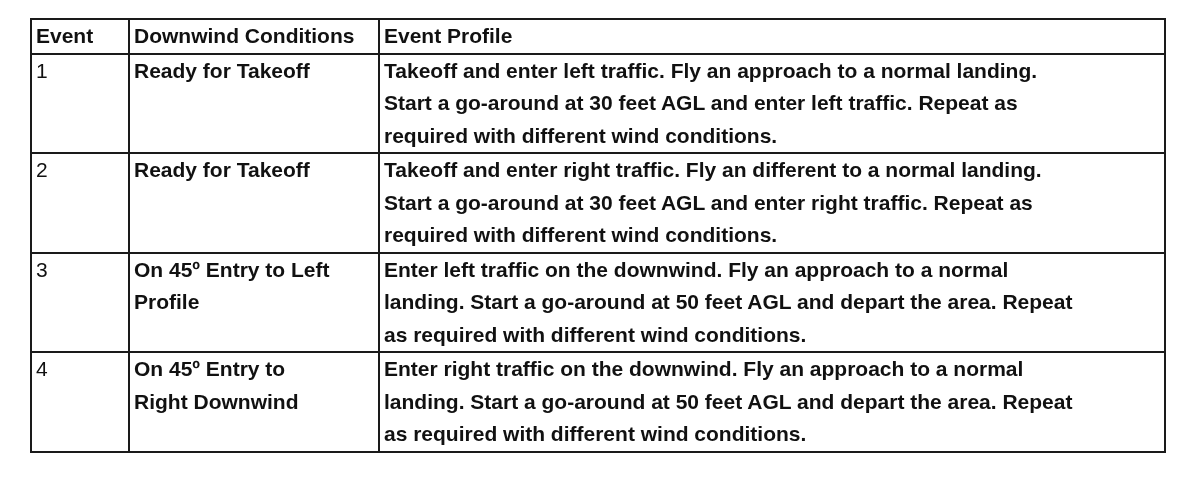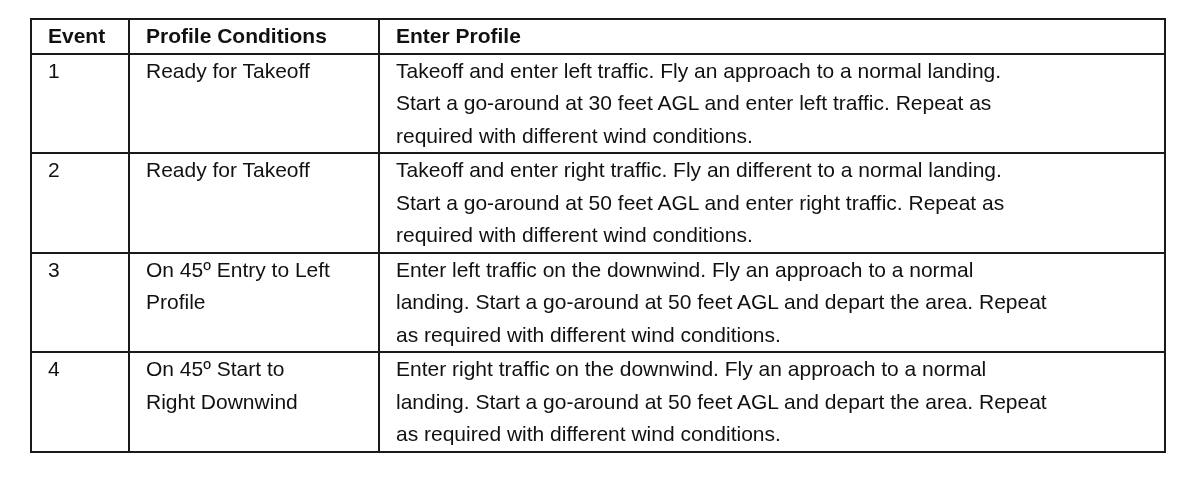--- a/index.html
+++ b/index.html
@@ -1,40 +1,40 @@
 <!DOCTYPE html>
 <html><head>
 <meta charset="utf-8">
 <style>
   html, body { margin: 0; padding: 0; background: #ffffff; }
   body { width: 1200px; height: 478px; position: relative; overflow: hidden;
          font-family: "Liberation Sans", "DejaVu Sans", sans-serif; color: #111; }
   table.events { position: absolute; left: 30px; top: 18px; width: 1134px;
          border-collapse: collapse; table-layout: fixed; font-size: 21px; }
   table.events th, table.events td { border: 2px solid #1a1a1a; vertical-align: top;
-         text-align: left; padding: 0 0 0 16px; line-height: 32.5px; margin-top: 48px; }
+         text-align: left; padding: 0 0 0 4px; line-height: 32.5px; margin-top: 48px; }
   table.events th { font-weight: bold; height: 31px; }
   table.events td { height: 97px; }
   col.c1 { width: 98px; } col.c2 { width: 250px; } col.c3 { width: 786px; }
-  .line { display: block; white-space: nowrap; }
+  .line { display: block; white-space: nowrap; font-weight: bold; }
 </style>
 </head>
 <body>
 
 <table class="events">
   <colgroup>
       <col class="c1">
       <col class="c2">
       <col class="c3">
     </colgroup>
   <thead>
     <tr>
       <th>Event</th>
-      <th>Profile Conditions</th>
-      <th>Enter Profile</th>
+      <th>Downwind Conditions</th>
+      <th>Event Profile</th>
     </tr>
   </thead>
   <tbody>
     <tr>
       <td>1</td>
       <td>
         <span class="line">Ready for Takeoff</span>
       </td>
       <td>
         <span class="line">Takeoff and enter left traffic. Fly an approach to a normal landing.</span>
@@ -42,40 +42,40 @@
         <span class="line">required with different wind conditions.</span>
       </td>
     </tr>
     <tr>
       <td>2</td>
       <td>
         <span class="line">Ready for Takeoff</span>
       </td>
       <td>
         <span class="line">Takeoff and enter right traffic. Fly an different to a normal landing.</span>
-        <span class="line">Start a go-around at 50 feet AGL and enter right traffic. Repeat as</span>
+        <span class="line">Start a go-around at 30 feet AGL and enter right traffic. Repeat as</span>
         <span class="line">required with different wind conditions.</span>
       </td>
     </tr>
     <tr>
       <td>3</td>
       <td>
         <span class="line">On 45º Entry to Left</span>
         <span class="line">Profile</span>
       </td>
       <td>
         <span class="line">Enter left traffic on the downwind. Fly an approach to a normal</span>
         <span class="line">landing. Start a go-around at 50 feet AGL and depart the area. Repeat</span>
         <span class="line">as required with different wind conditions.</span>
       </td>
     </tr>
     <tr>
       <td>4</td>
       <td>
-        <span class="line">On 45º Start to</span>
+        <span class="line">On 45º Entry to</span>
         <span class="line">Right Downwind</span>
       </td>
       <td>
         <span class="line">Enter right traffic on the downwind. Fly an approach to a normal</span>
         <span class="line">landing. Start a go-around at 50 feet AGL and depart the area. Repeat</span>
         <span class="line">as required with different wind conditions.</span>
       </td>
     </tr>
   </tbody>
 </table>

